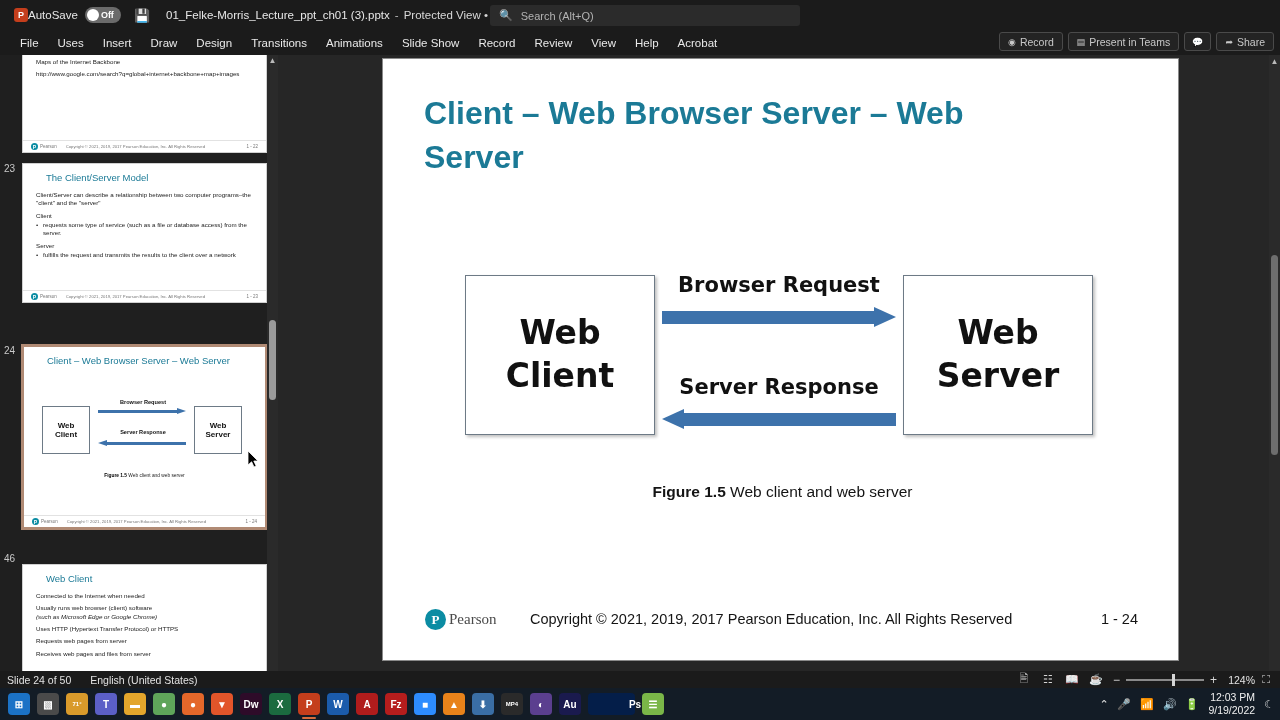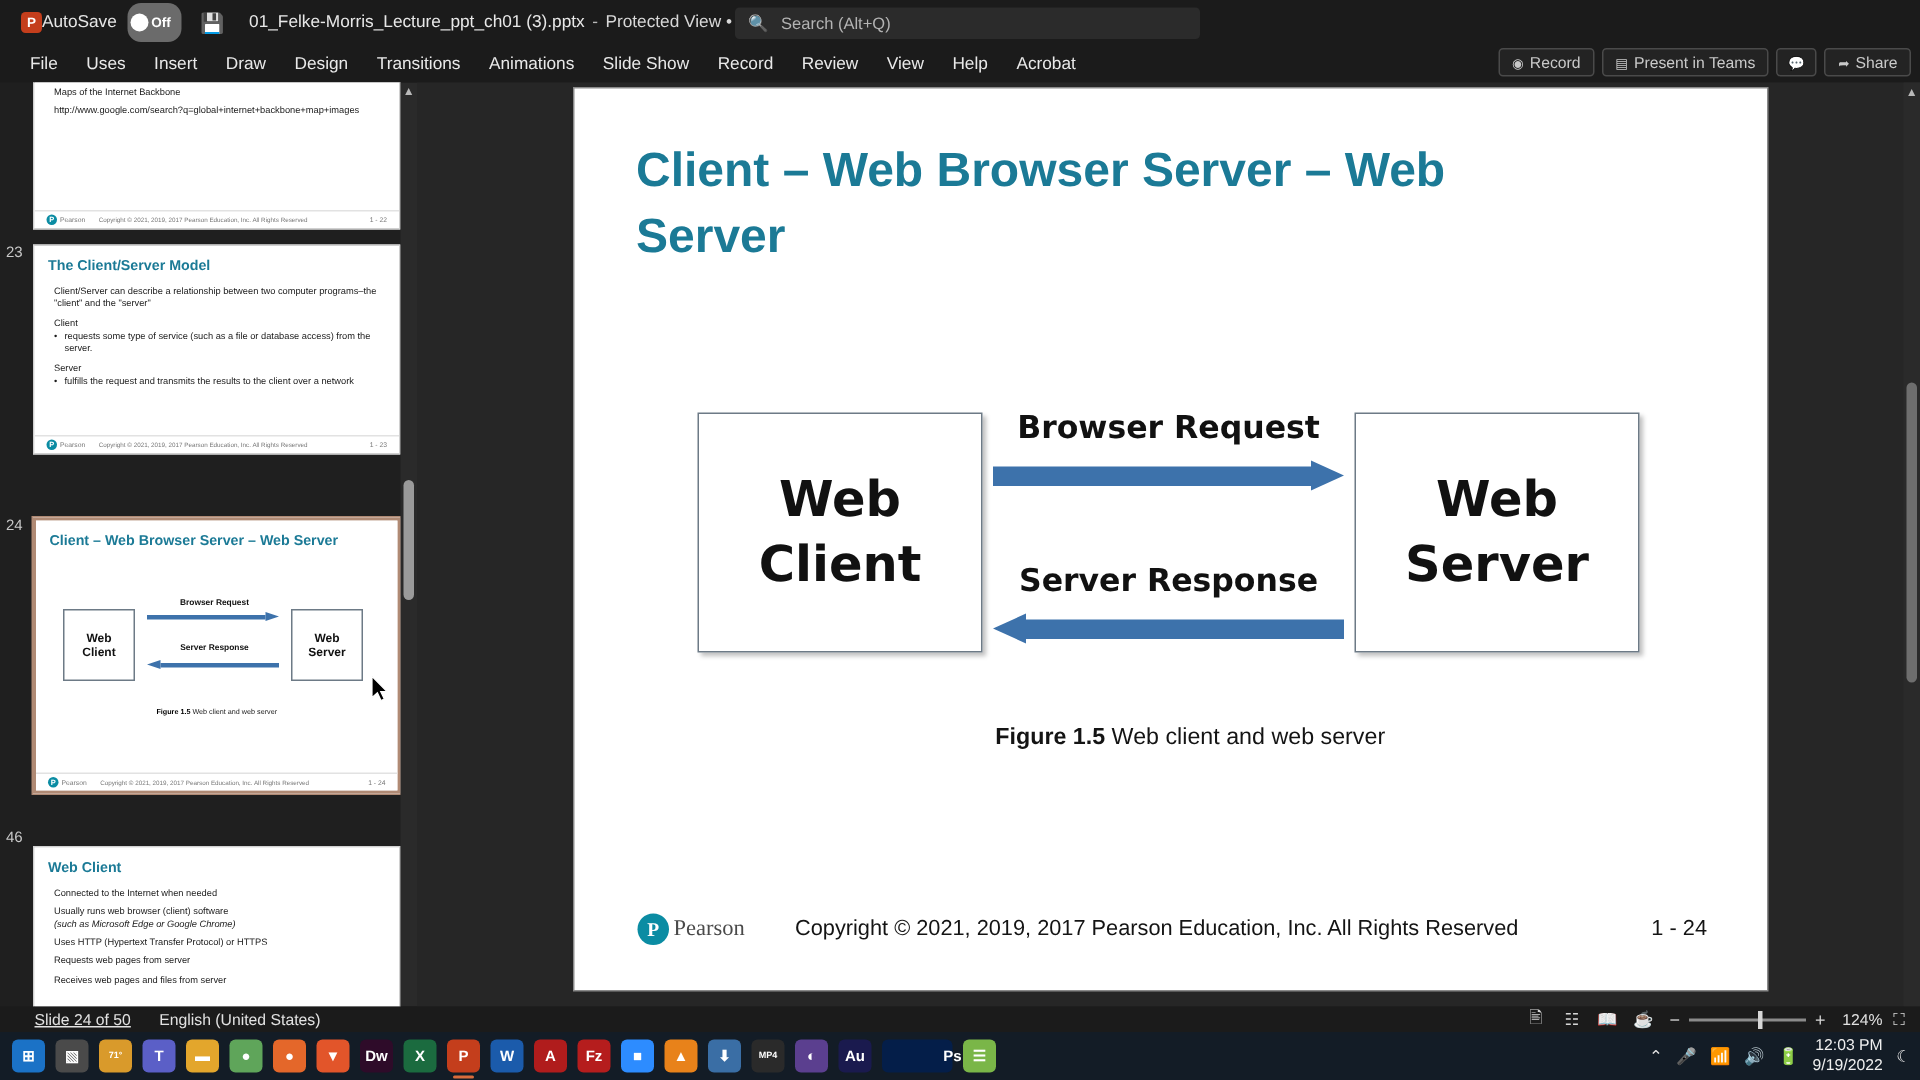--- a/index.html
+++ b/index.html
@@ -18,21 +18,21 @@
     display: flex; align-items: center;
   }
   .ppt-badge {
     width: 14px; height: 14px; border-radius: 3px; background: #c43e1c;
     margin-left: 14px; color: #fff; font-size: 9px; font-weight: bold;
     display: flex; align-items: center; justify-content: center;
     line-height: 1;
   }
   .autosave-label { color: #e6e6e6; font-size: 11.5px; }
   .toggle {
-    width: 36px; height: 26px; border-radius: 9px; background: #6b6b6b;
+    width: 36px; height: 16px; border-radius: 9px; background: #6b6b6b;
     margin-left: 7px; position: relative; display: flex; align-items: center;
   }
   .toggle .knob {
     width: 12px; height: 12px; border-radius: 50%; background: #fff;
     position: absolute; left: 2px;
   }
   .toggle .tg-text {
     position: absolute; left: 16px; color: #fff; font-size: 9px; font-weight: bold;
   }
   .save-ico { margin-left: 13px; color: #d8d8d8; font-size: 13px; line-height: 1; }
@@ -93,22 +93,22 @@
     color: #c9c9c9; font-size: 10px; text-align: left;
   }
   .thumb {
     position: absolute; left: 22px; width: 245px;
     background: #ffffff; overflow: hidden;
     border: 1px solid #d0d0d0;
   }
   .thumb.selected { border: 2px solid #b08a74; box-shadow: 0 0 0 1px #b08a74; }
   .tslide { position: relative; width: 100%; height: 100%; background: #fff; }
   .t-title {
-    position: absolute; left: 9px; top: 8px; right: 10px;
-    color: #1b7a96; font-size: 9.5px; font-weight: bold; line-height: 1.25;
+    position: absolute; left: 23px; top: 8px; right: 10px;
+    color: #1b7a96; font-size: 9.5px; font-weight: normal; line-height: 1.25;
   }
   .t-body {
     position: absolute; left: 13px; right: 10px;
     color: #1a1a1a; font-size: 6.2px; line-height: 1.35;
   }
   .t-body p { margin-bottom: 4px; }
   .t-body .bul { padding-left: 7px; position: relative; }
   .t-body .bul:before { content: "\2022"; position: absolute; left: 0; }
   .t-foot {
     position: absolute; left: 0; bottom: 0; width: 100%; height: 12px;
@@ -193,21 +193,21 @@
   .arrow-wrap .head {
     position: absolute; top: 0; width: 0; height: 0;
     border-top: 10px solid transparent; border-bottom: 10px solid transparent;
   }
   .arrow-wrap.r .shaft { left: 0; right: 22px; }
   .arrow-wrap.r .head { right: 0; border-left: 22px solid #3d72ab; }
   .arrow-wrap.l .shaft { left: 22px; right: 0; }
   .arrow-wrap.l .head { left: 0; border-right: 22px solid #3d72ab; }
 
   .figcap {
-    position: absolute; left: 13px; top: 424px; width: 795px; text-align: center;
+    position: absolute; left: 2px; top: 424px; width: 795px; text-align: center;
     font-size: 15.5px; color: #141414;
   }
   .figcap b { font-weight: bold; }
 
   .slide-footer { position: absolute; left: 0; bottom: 26px; width: 795px; height: 26px; }
   .pearson-logo {
     position: absolute; left: 42px; top: 1px; display: flex; align-items: center;
   }
   .pearson-logo .circ {
     width: 21px; height: 21px; border-radius: 50%; background: #0b8ca3;
@@ -231,21 +231,21 @@
     position: absolute; left: 2px; width: 7px; top: 200px; height: 200px;
     background: #6e6e6e; border-radius: 4px;
   }
 
   
   .statusbar {
     position: absolute; top: 671px; left: 0; width: 1280px; height: 17px;
     background: #1b1b1b; display: flex; align-items: center;
   }
   .sb-text { color: #e2e2e2; font-size: 10.5px; }
-  .sb-slide { margin-left: 23px; text-decoration: underline; }
+  .sb-slide { margin-left: 7px; }
   .sb-lang { margin-left: 19px; }
   .sb-right { position: absolute; right: 5px; display: flex; align-items: center; gap: 2px; }
   .viewbtn {
     width: 22px; height: 15px; color: #d6d6d6; font-size: 11px;
     display: flex; align-items: center; justify-content: center;
   }
   .zmminus, .zmplus { color: #d6d6d6; font-size: 12px; width: 15px; text-align: center; }
   .zslider { position: relative; width: 78px; height: 14px; }
   .zslider .track { position: absolute; top: 6px; left: 0; width: 78px; height: 2px; background: #8a8a8a; }
   .zslider .thumbk { position: absolute; top: 1px; left: 46px; width: 3px; height: 12px; background: #d6d6d6; }

